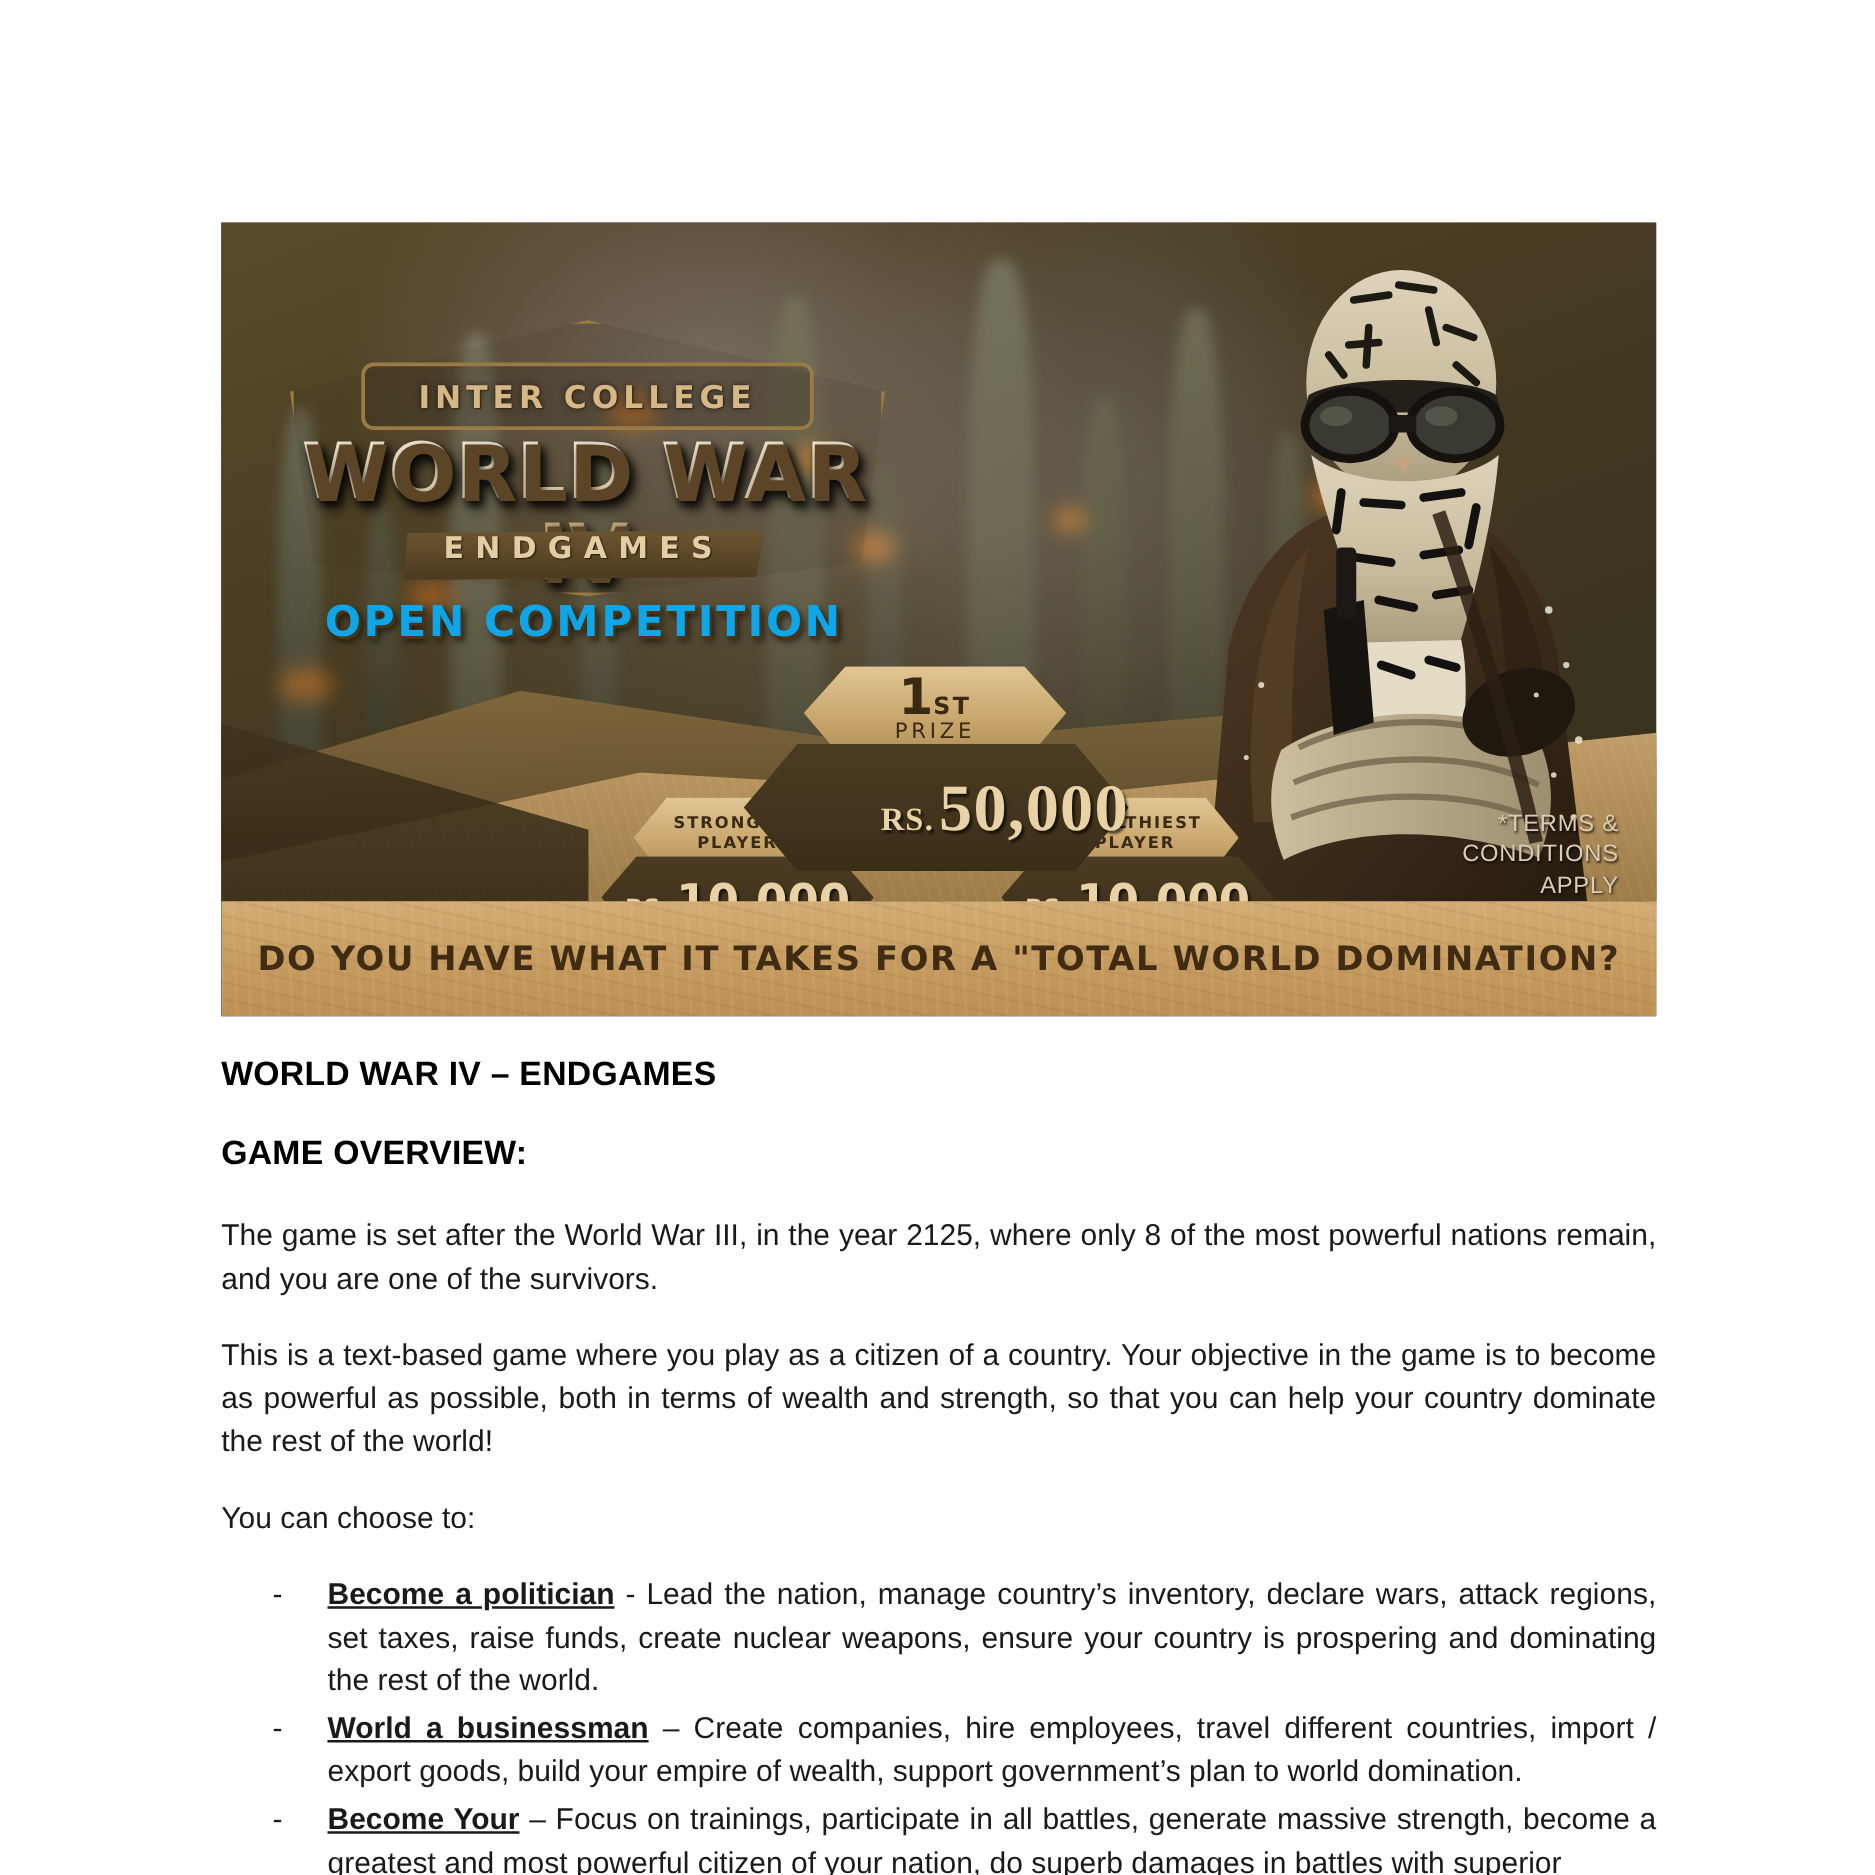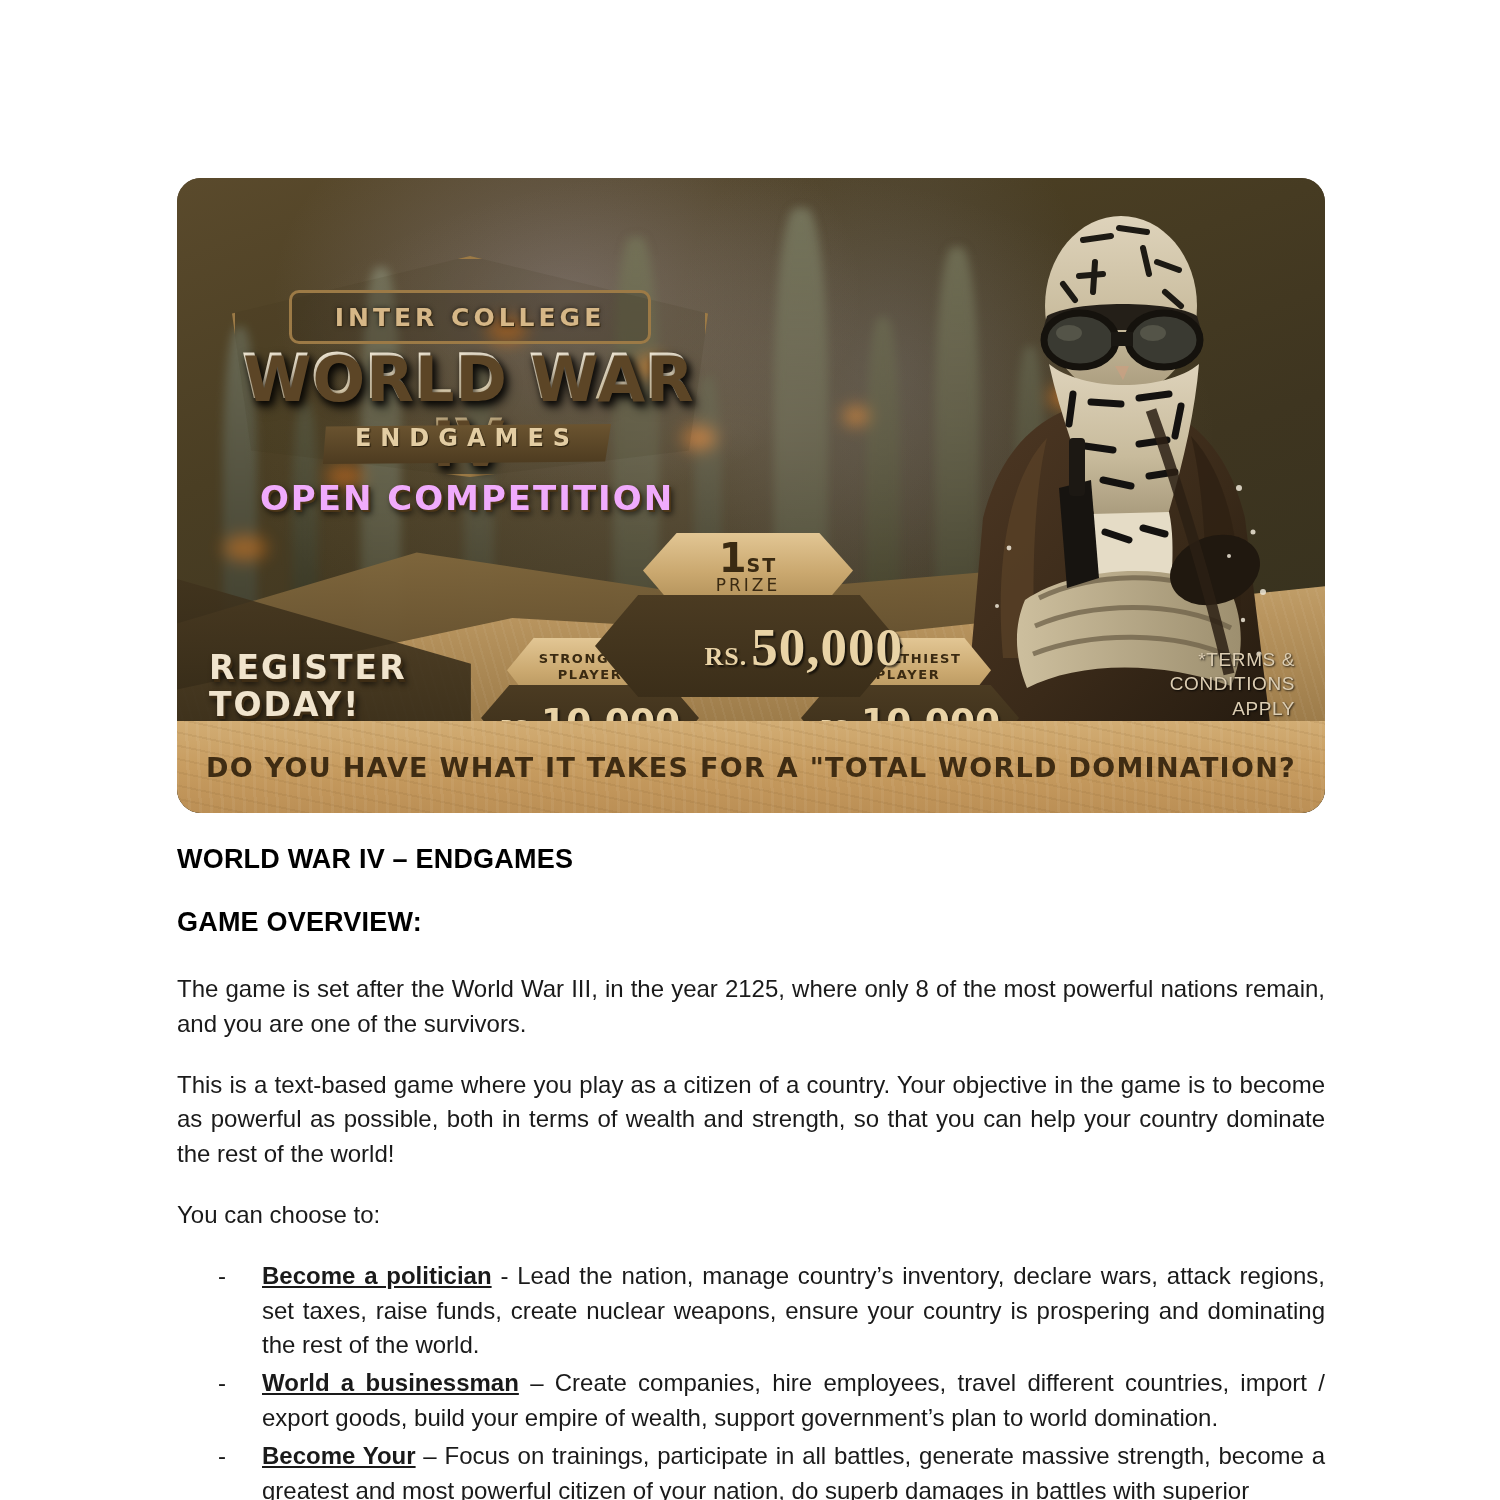--- a/index.html
+++ b/index.html
@@ -16,21 +16,20 @@
     background:#ffffff;
   }
 
   
   .banner{
     position:absolute;
     left:177px;top:178px;
     width:1148px;height:635px;
     overflow:hidden;
     background:#4b3c21;
-    border-radius:24px;
   }
   .bg-sky{
     position:absolute;inset:0;
     background:
       radial-gradient(ellipse 420px 300px at 34% 18%, rgba(150,140,150,.45), rgba(0,0,0,0) 70%),
       radial-gradient(ellipse 300px 400px at 62% 30%, rgba(120,120,135,.30), rgba(0,0,0,0) 72%),
       linear-gradient(160deg,#5a4a2c 0%,#4a3e23 30%,#3e3520 60%,#33301d 100%);
   }
   
   .towers{position:absolute;left:0;top:0;width:100%;height:78%;filter:blur(5px);opacity:.95;}
@@ -107,21 +106,21 @@
   .logo-sub span{
     font-family:"DejaVu Sans", sans-serif;
     font-weight:bold;font-size:24px;letter-spacing:9px;
     color:#e3cda3;
     text-shadow:1px 1px 1px #2a1f0d;
   }
   .logo-open{
     position:absolute;left:0;top:222px;width:470px;text-align:center;
     font-family:"DejaVu Sans", sans-serif;
     font-weight:bold;font-size:34px;letter-spacing:2px;
-    color:#f0abfc;
+    color:#0ea5e9;
     text-shadow:2px 2px 0 #4a3517, 3px 4px 6px rgba(0,0,0,.7);
   }
 
   
   .register{
     position:absolute;left:32px;top:472px;
     font-family:"DejaVu Sans", sans-serif;
     font-weight:bold;font-size:33px;letter-spacing:2px;line-height:1.12;
     color:#f0e4cd;
     text-shadow:2px 3px 0 #3d2c14, 3px 5px 6px rgba(0,0,0,.75);
@@ -369,24 +368,20 @@
       <div class="logo-top">
         <span>INTER COLLEGE</span>
       </div>
       <div class="logo-main">WORLD WAR IV</div>
       <div class="logo-sub">
         <span>ENDGAMES</span>
       </div>
       <div class="logo-open">OPEN COMPETITION</div>
     </div>
 
-    <div class="register">
-      <div>REGISTER</div>
-      <div>TODAY!</div>
-    </div>
 
     <div class="terms">
       <div>*TERMS &amp;</div>
       <div>CONDITIONS</div>
       <div>APPLY</div>
     </div>
 
     <div class="prizes">
 
       <div class="hex hex-tan p2-tan"></div>

